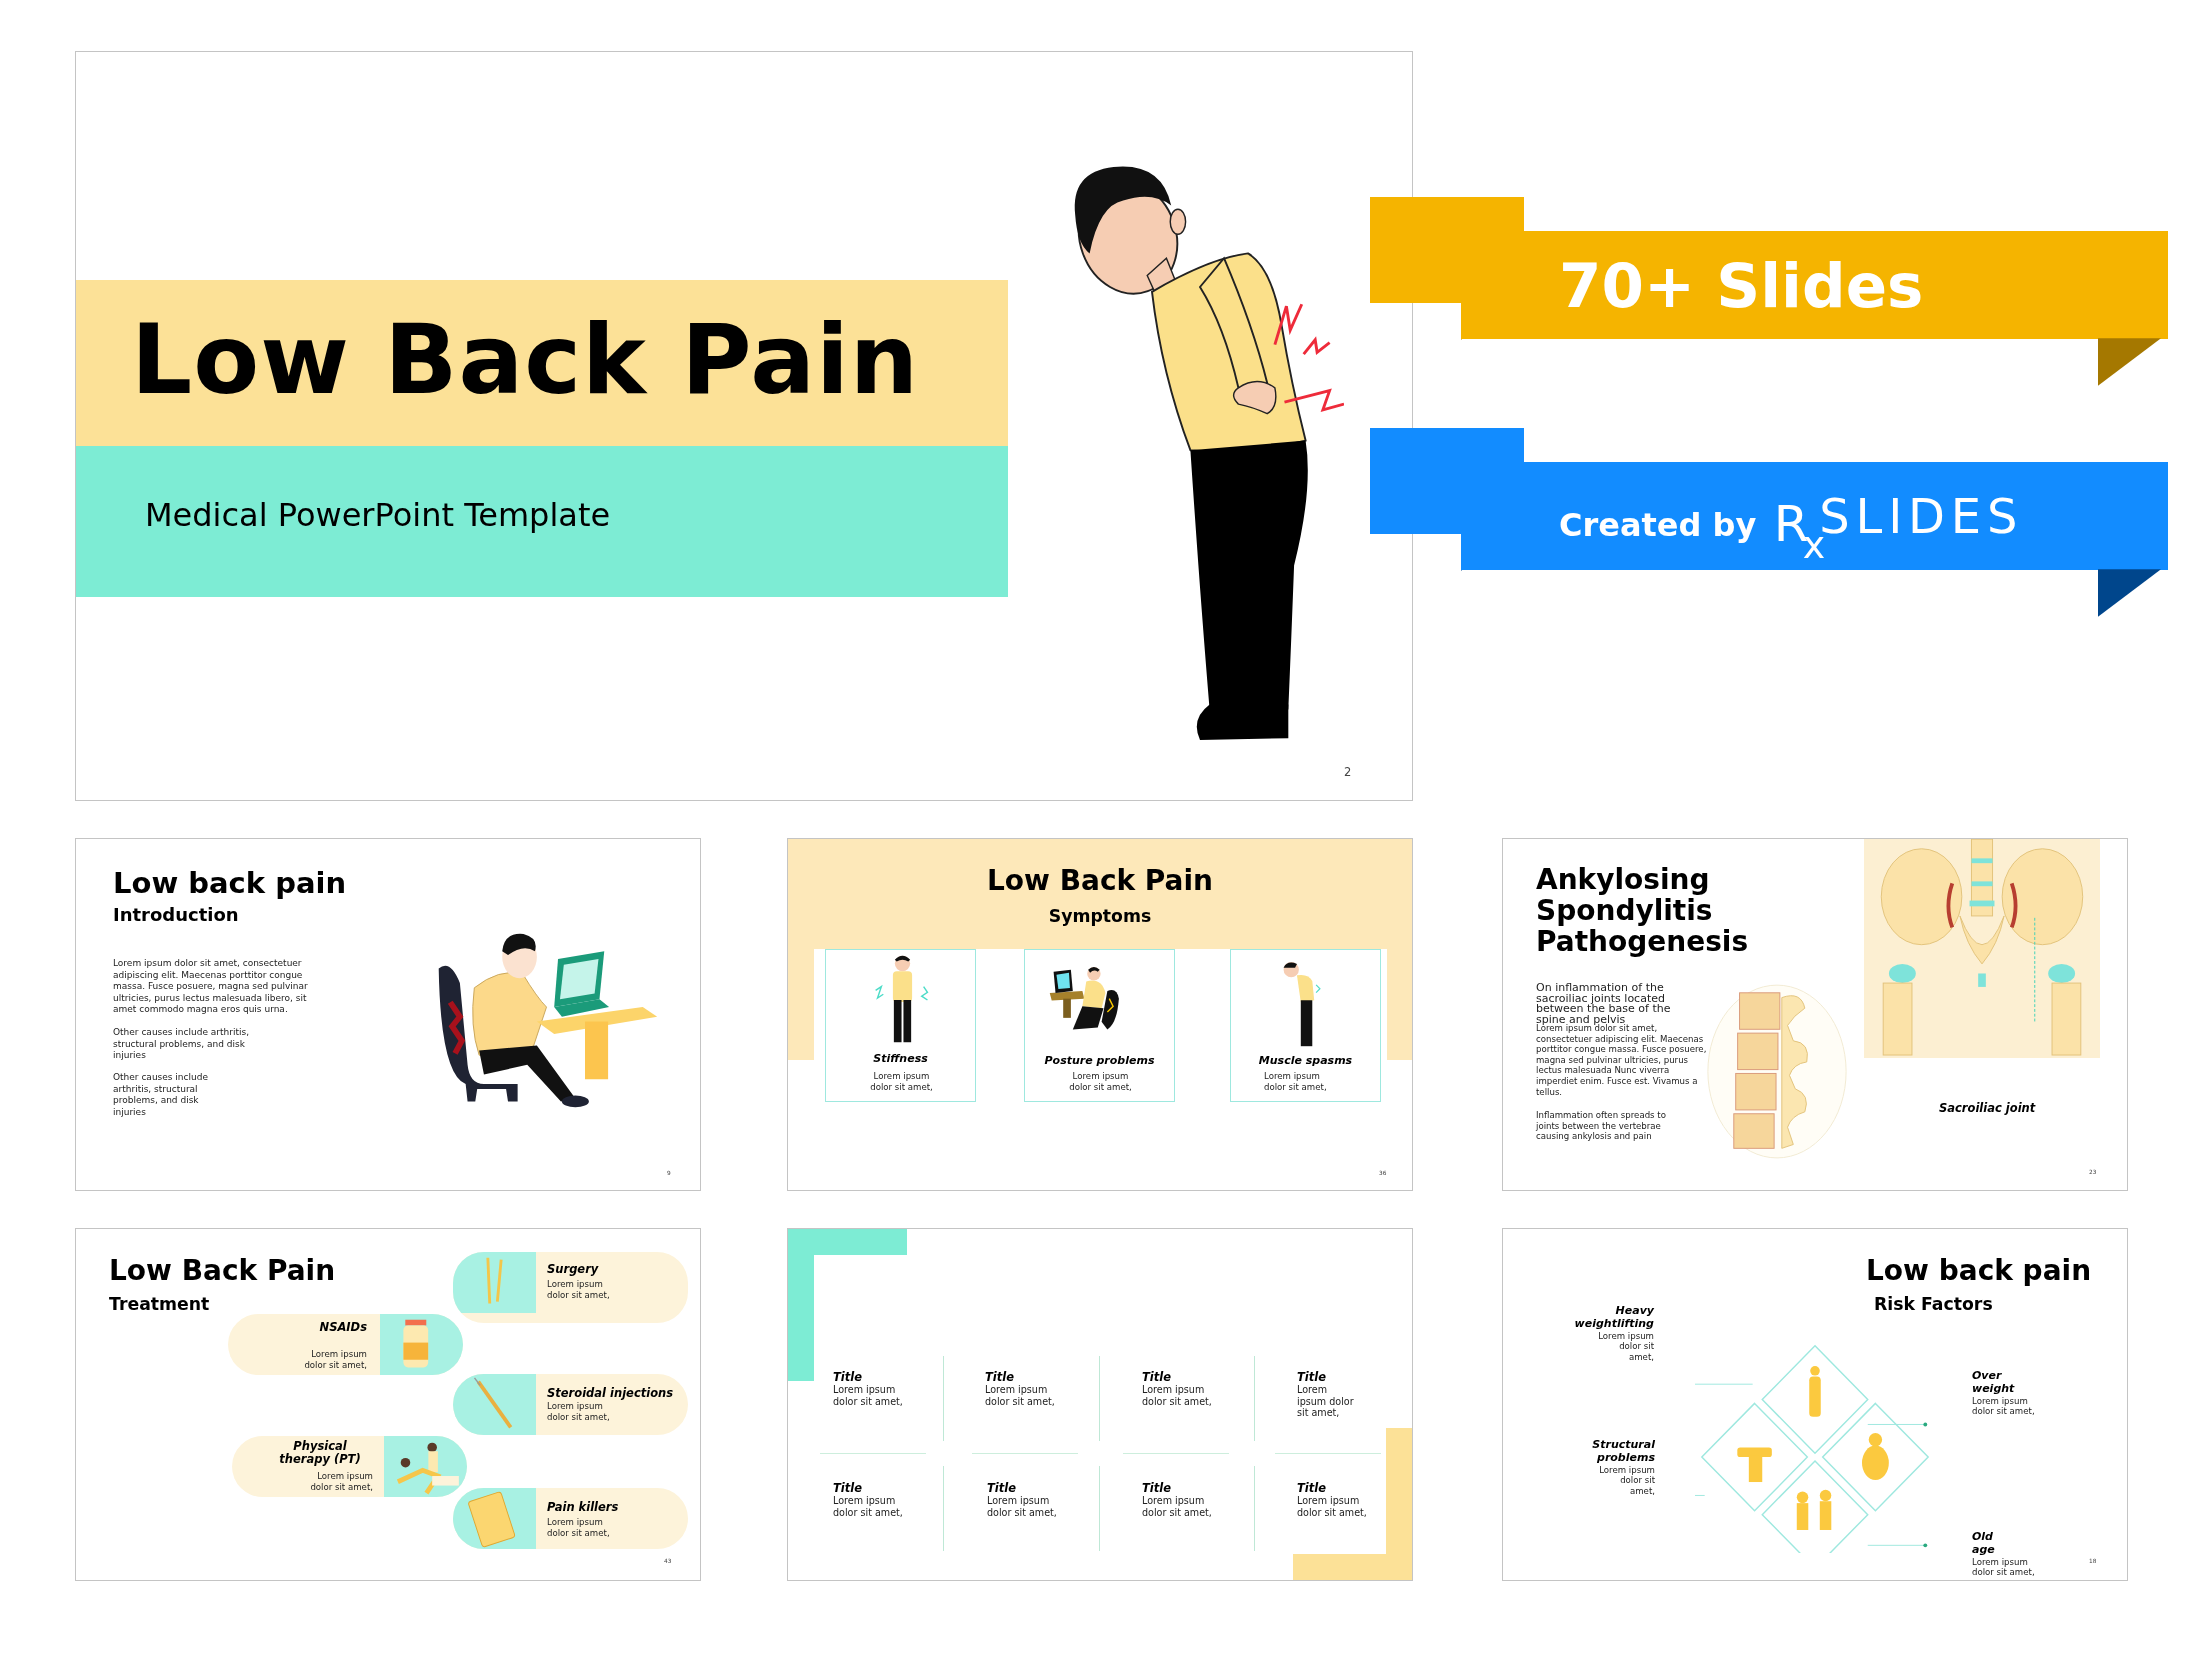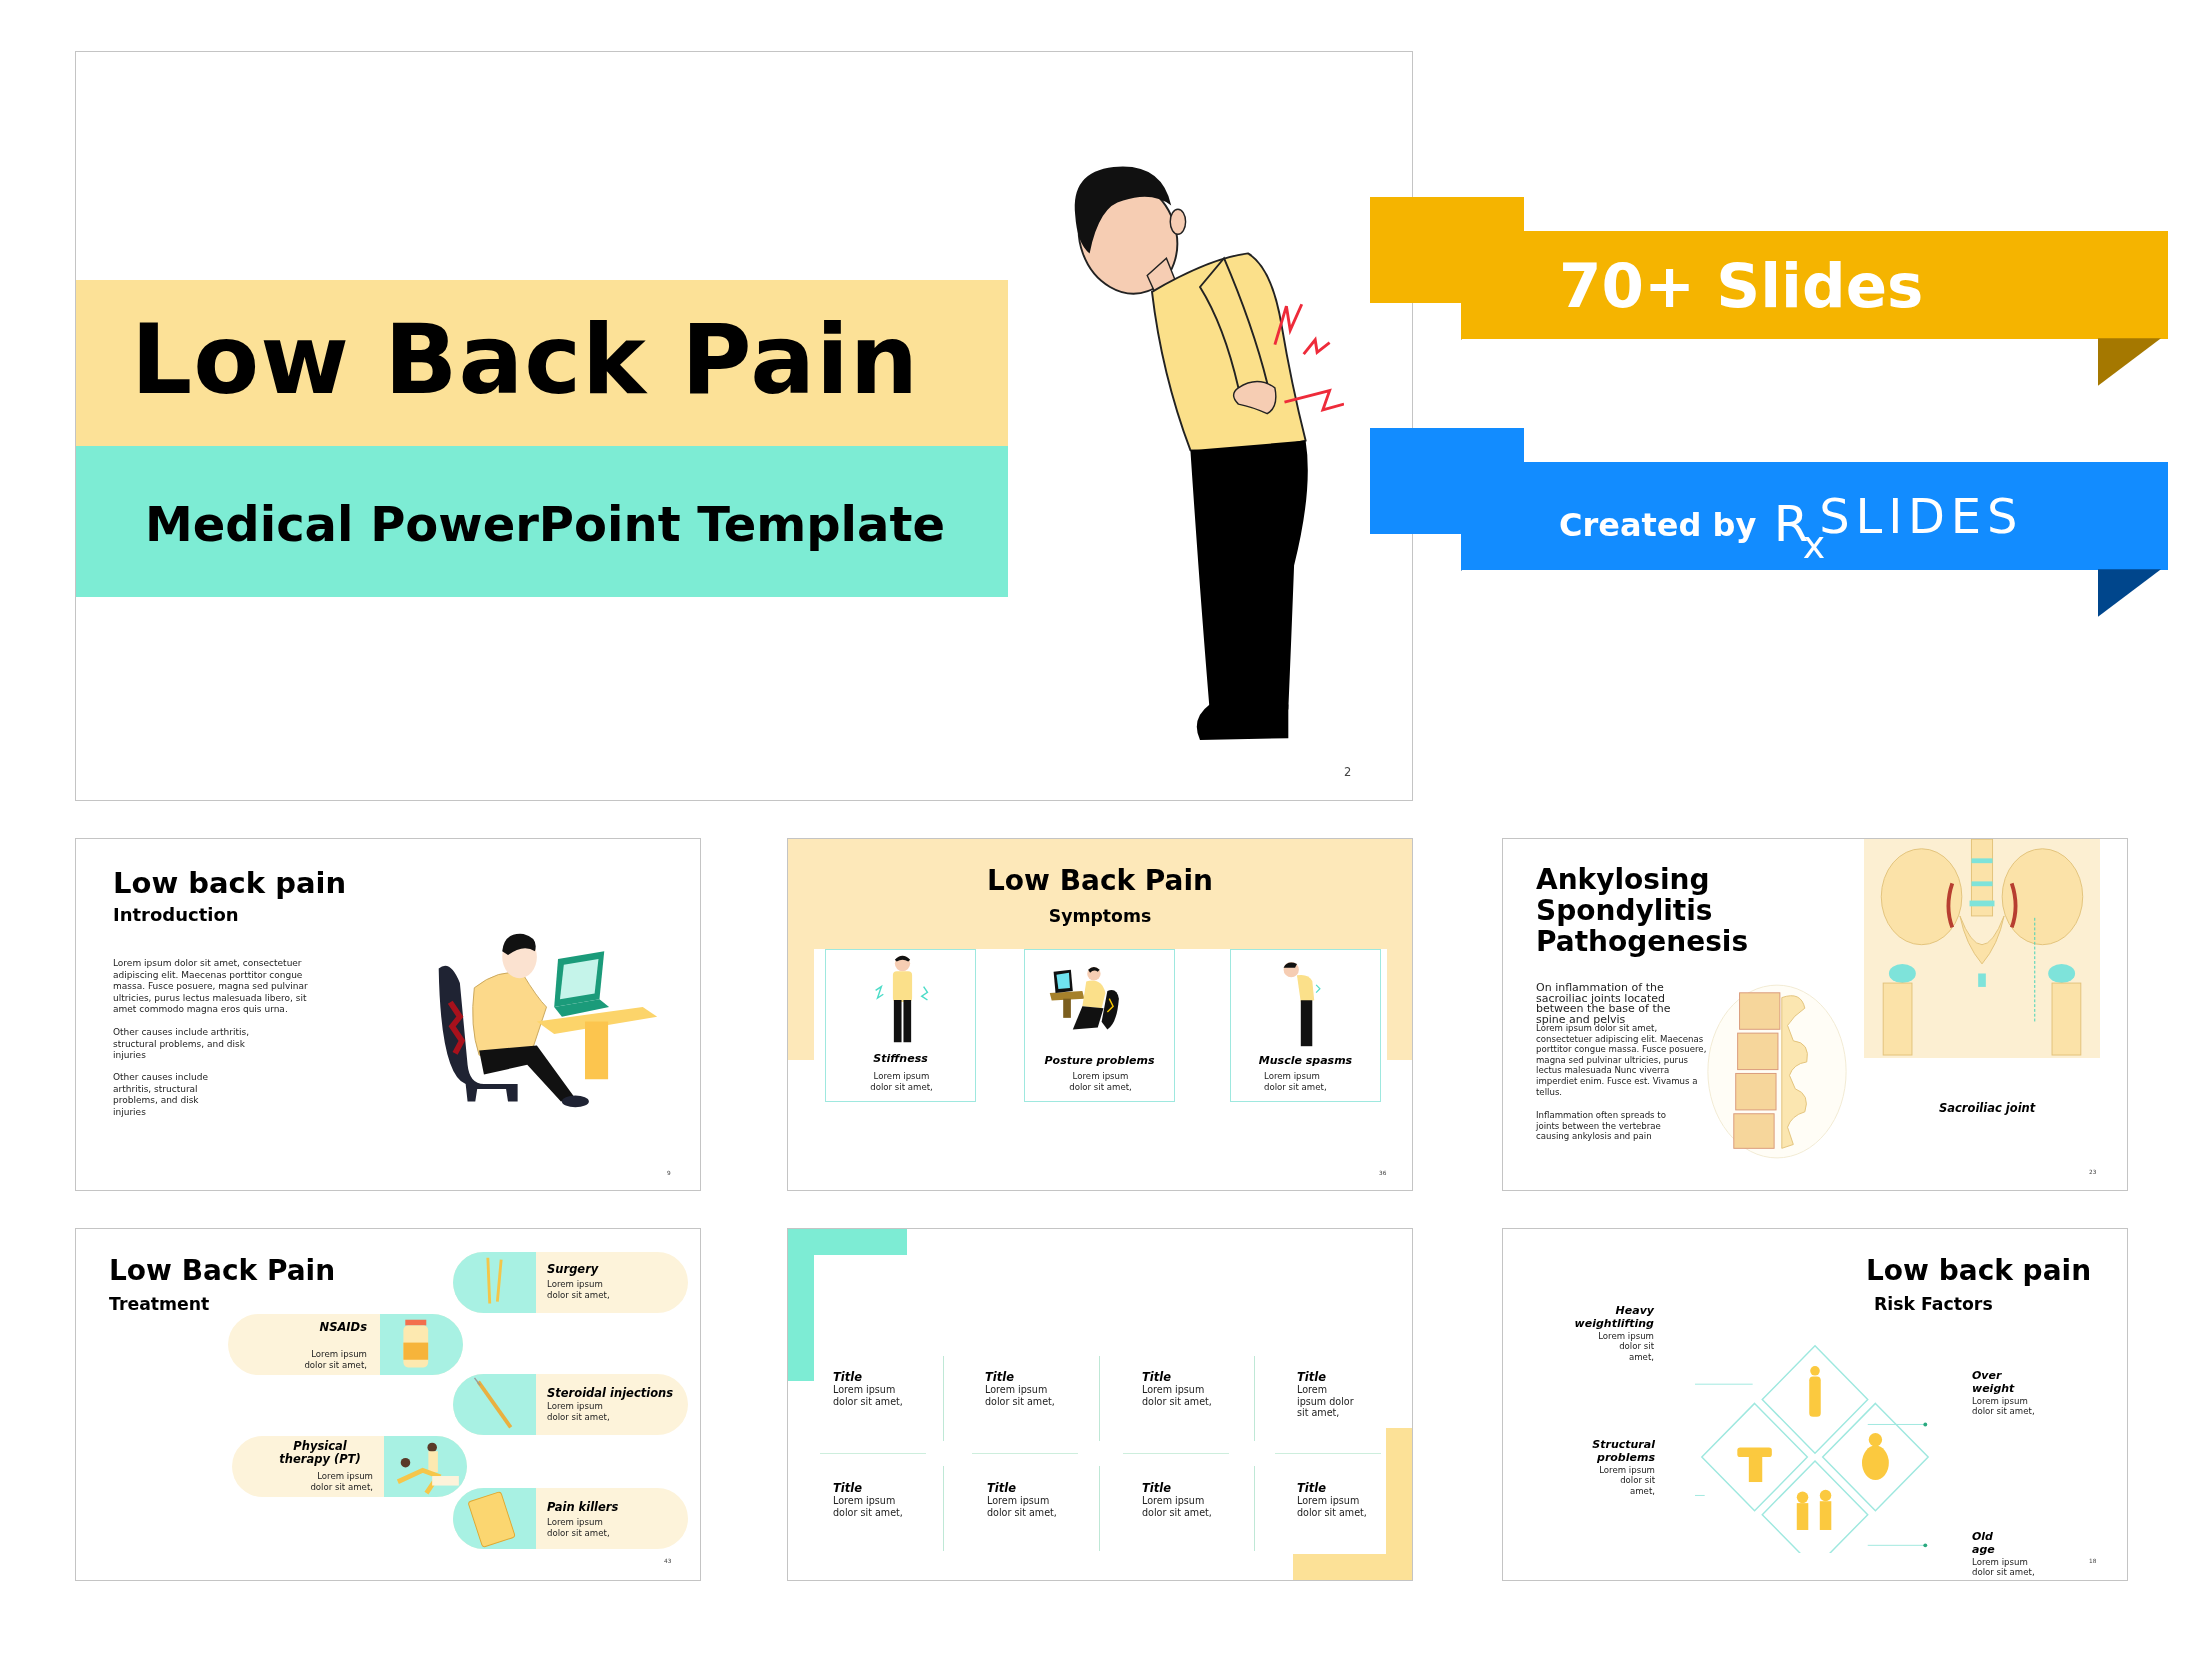--- a/index.html
+++ b/index.html
@@ -6,21 +6,21 @@
   body { width:2204px; height:1654px; position:relative; overflow:hidden; font-family:"DejaVu Sans", sans-serif; color:#000; }
   .slide { position:absolute; background:#fff; border:1.9px solid #c4c4c4; box-sizing:border-box; overflow:hidden; }
   .pnum { position:absolute; font-size:8.6px; color:#444; }
   .b { font-weight:bold;font-style:italic; }
 
   
   #main { left:75px; top:51px; width:1338px; height:750px; }
   #main .band-y { position:absolute; left:0; top:228px; width:932px; height:166px; background:#fce197; }
   #main .band-g { position:absolute; left:0; top:394px; width:932px; height:151px; background:#7decd4; }
   #main .title { position:absolute; left:55px; top:252px; font-size:96px; font-weight:bold; letter-spacing:1px; }
-  #main .sub { position:absolute; left:69px; top:444px; font-size:48px;font-weight:bold; }
+  #main .sub { position:absolute; left:69px; top:444px; font-size:32px; }
 
   
   .ribbon { position:absolute; }
   .ribbon .flap { position:absolute; }
   .ribbon .band { position:absolute; color:#fff; font-weight:bold; display:flex; align-items:center; }
   .ribbon svg { position:absolute; }
 
   
   .s { width:626px; height:353px; }
   .col1 { left:75px; } .col2 { left:787px; } .col3 { left:1502px; }
@@ -197,21 +197,21 @@
   <div class="lorem" style="position:absolute;left:33px;top:184px;width:173px;font-size:8.6px;line-height:10.6px;">Lorem ipsum dolor sit amet, consectetuer adipiscing elit. Maecenas porttitor congue massa. Fusce posuere, magna sed pulvinar ultricies, purus lectus malesuada Nunc viverra imperdiet enim. Fusce est. Vivamus a tellus.</div>
   <div class="lorem" style="position:absolute;left:33px;top:271px;width:154px;font-size:8.6px;line-height:10.6px;">Inflammation often spreads to joints between the vertebrae causing ankylosis and pain</div>
   <div class="b" style="position:absolute;left:436px;top:262px;font-size:11.5px;">Sacroiliac joint</div>
   <div class="pnum" style="left:586px;top:330px;font-size:5.8px;">23</div>
 </div>
 
 <div class="slide s col1 row3">
   <div class="h1" style="position:absolute;left:33px;top:25px;font-size:28px;">Low Back Pain</div>
   <div class="h2" style="position:absolute;left:33px;top:65px;font-size:17.3px;">Treatment</div>
 
-  <div style="position:absolute;left:377px;top:23px;width:235px;height:61px;border-radius:31px;background:#fdf3da;overflow:hidden;">
+  <div style="position:absolute;left:377px;top:23px;width:235px;height:71px;border-radius:31px;background:#fdf3da;overflow:hidden;">
     <div style="position:absolute;left:0;top:0;width:83px;height:61px;background:#a8f1e3;">
       <svg width="83" height="61" viewBox="0 0 86 64">
           <line x1="36" y1="6" x2="38" y2="54" stroke="#f3c64a" stroke-width="3"></line>
           <line x1="50" y1="8" x2="46" y2="52" stroke="#f3c64a" stroke-width="3"></line>
         </svg>
     </div>
     <div class="b" style="position:absolute;left:94px;top:9.6px;font-size:11.5px;">Surgery</div>
     <div class="lorem" style="position:absolute;left:94px;top:27px;width:77px;font-size:8.6px;line-height:10.6px;">Lorem ipsum dolor sit amet,</div>
   </div>
 

